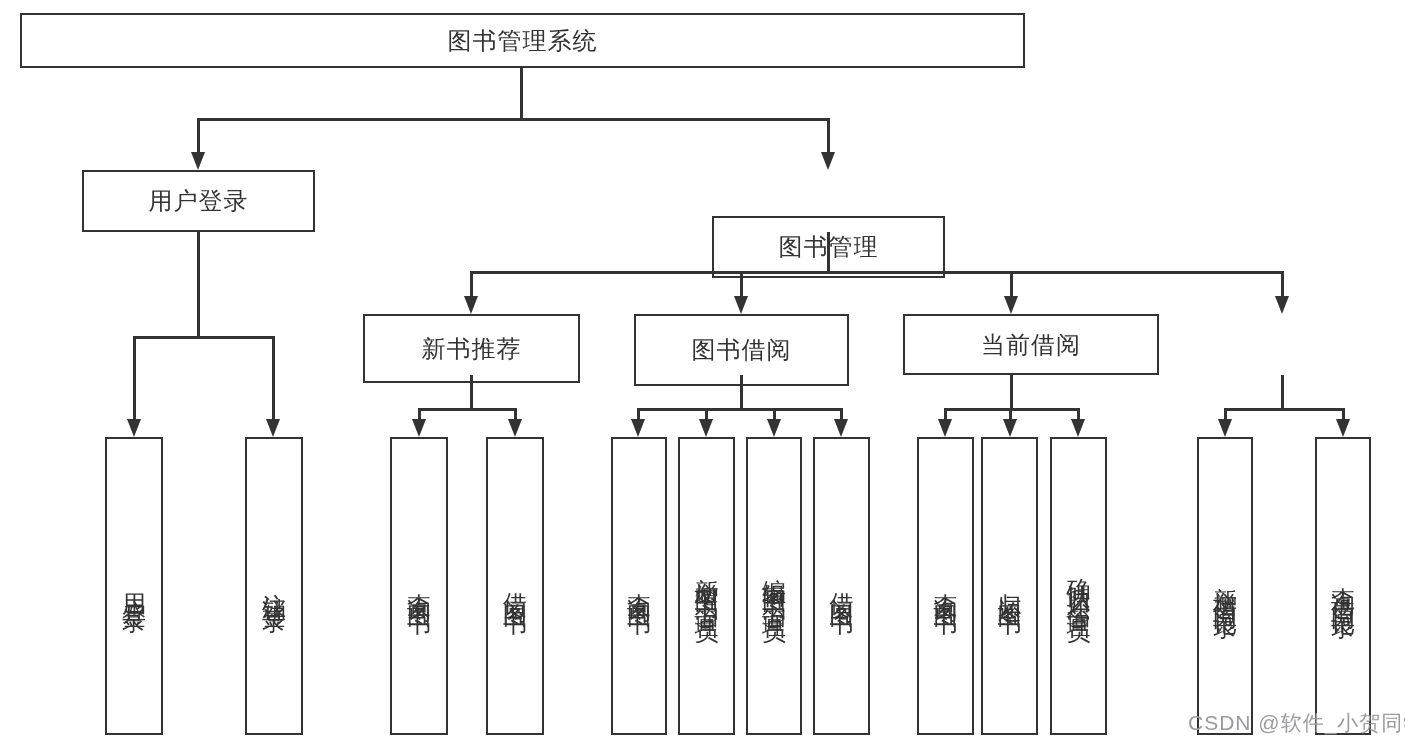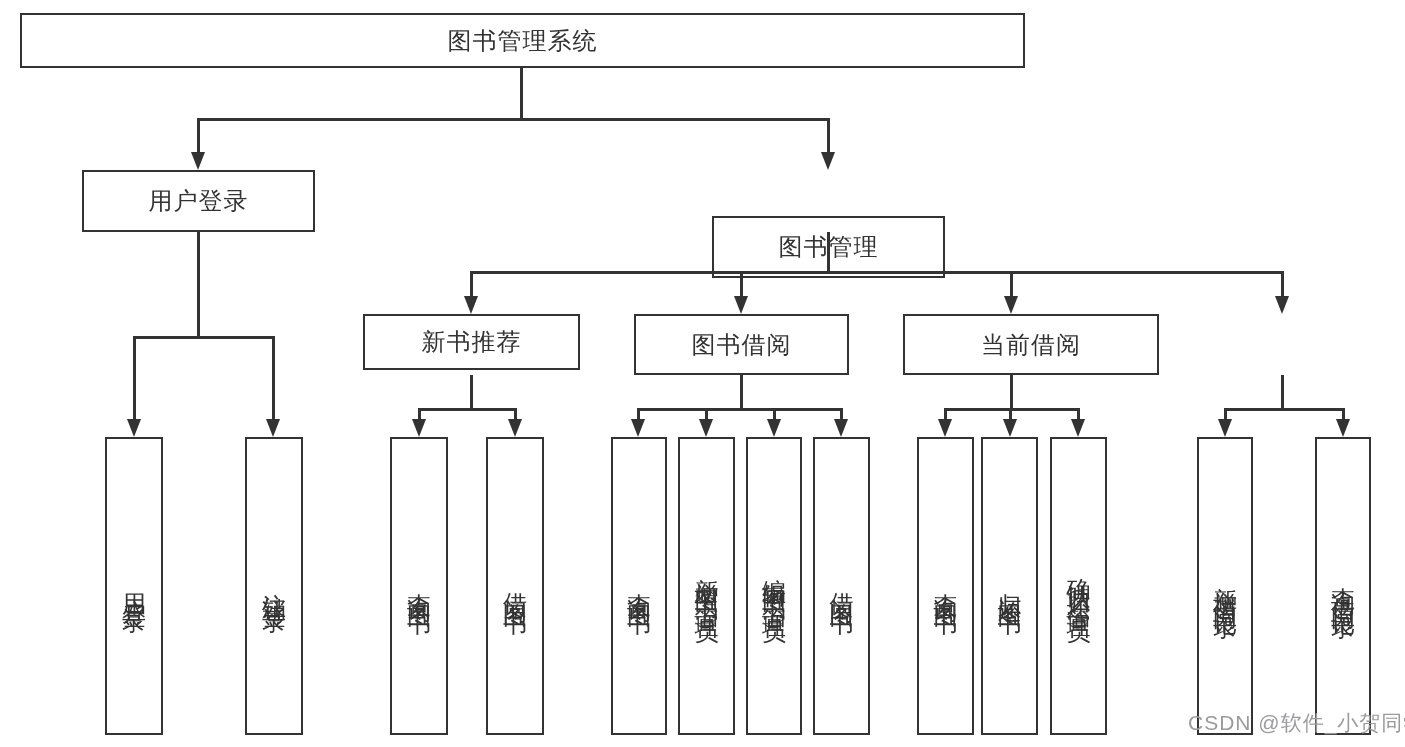--- a/index.html
+++ b/index.html
@@ -36,24 +36,24 @@
     <span>图书管理系统</span>
   </div>
 
   <div class="box h" style="left:82px;top:170px;width:233px;height:62px;">
     <span>用户登录</span>
   </div>
   <div class="box h" style="left:712px;top:170px;width:233px;height:62px;margin-top:46px;">
     <span>图书管理</span>
   </div>
 
-  <div class="box h" style="left:363px;top:314px;width:217px;height:56px;">
+  <div class="box h" style="left:363px;top:314px;width:217px;height:69px;">
     <span>新书推荐</span>
   </div>
-  <div class="box h" style="left:634px;top:314px;width:215px;height:61px;">
+  <div class="box h" style="left:634px;top:314px;width:215px;height:72px;">
     <span>图书借阅</span>
   </div>
   <div class="box h" style="left:903px;top:314px;width:256px;height:61px;">
     <span>当前借阅</span>
   </div>
 
   <div class="box v" style="left:105px;top:437px;width:58px;height:298px;">
     <span>用户登录</span>
   </div>
   <div class="box v" style="left:245px;top:437px;width:58px;height:298px;">

